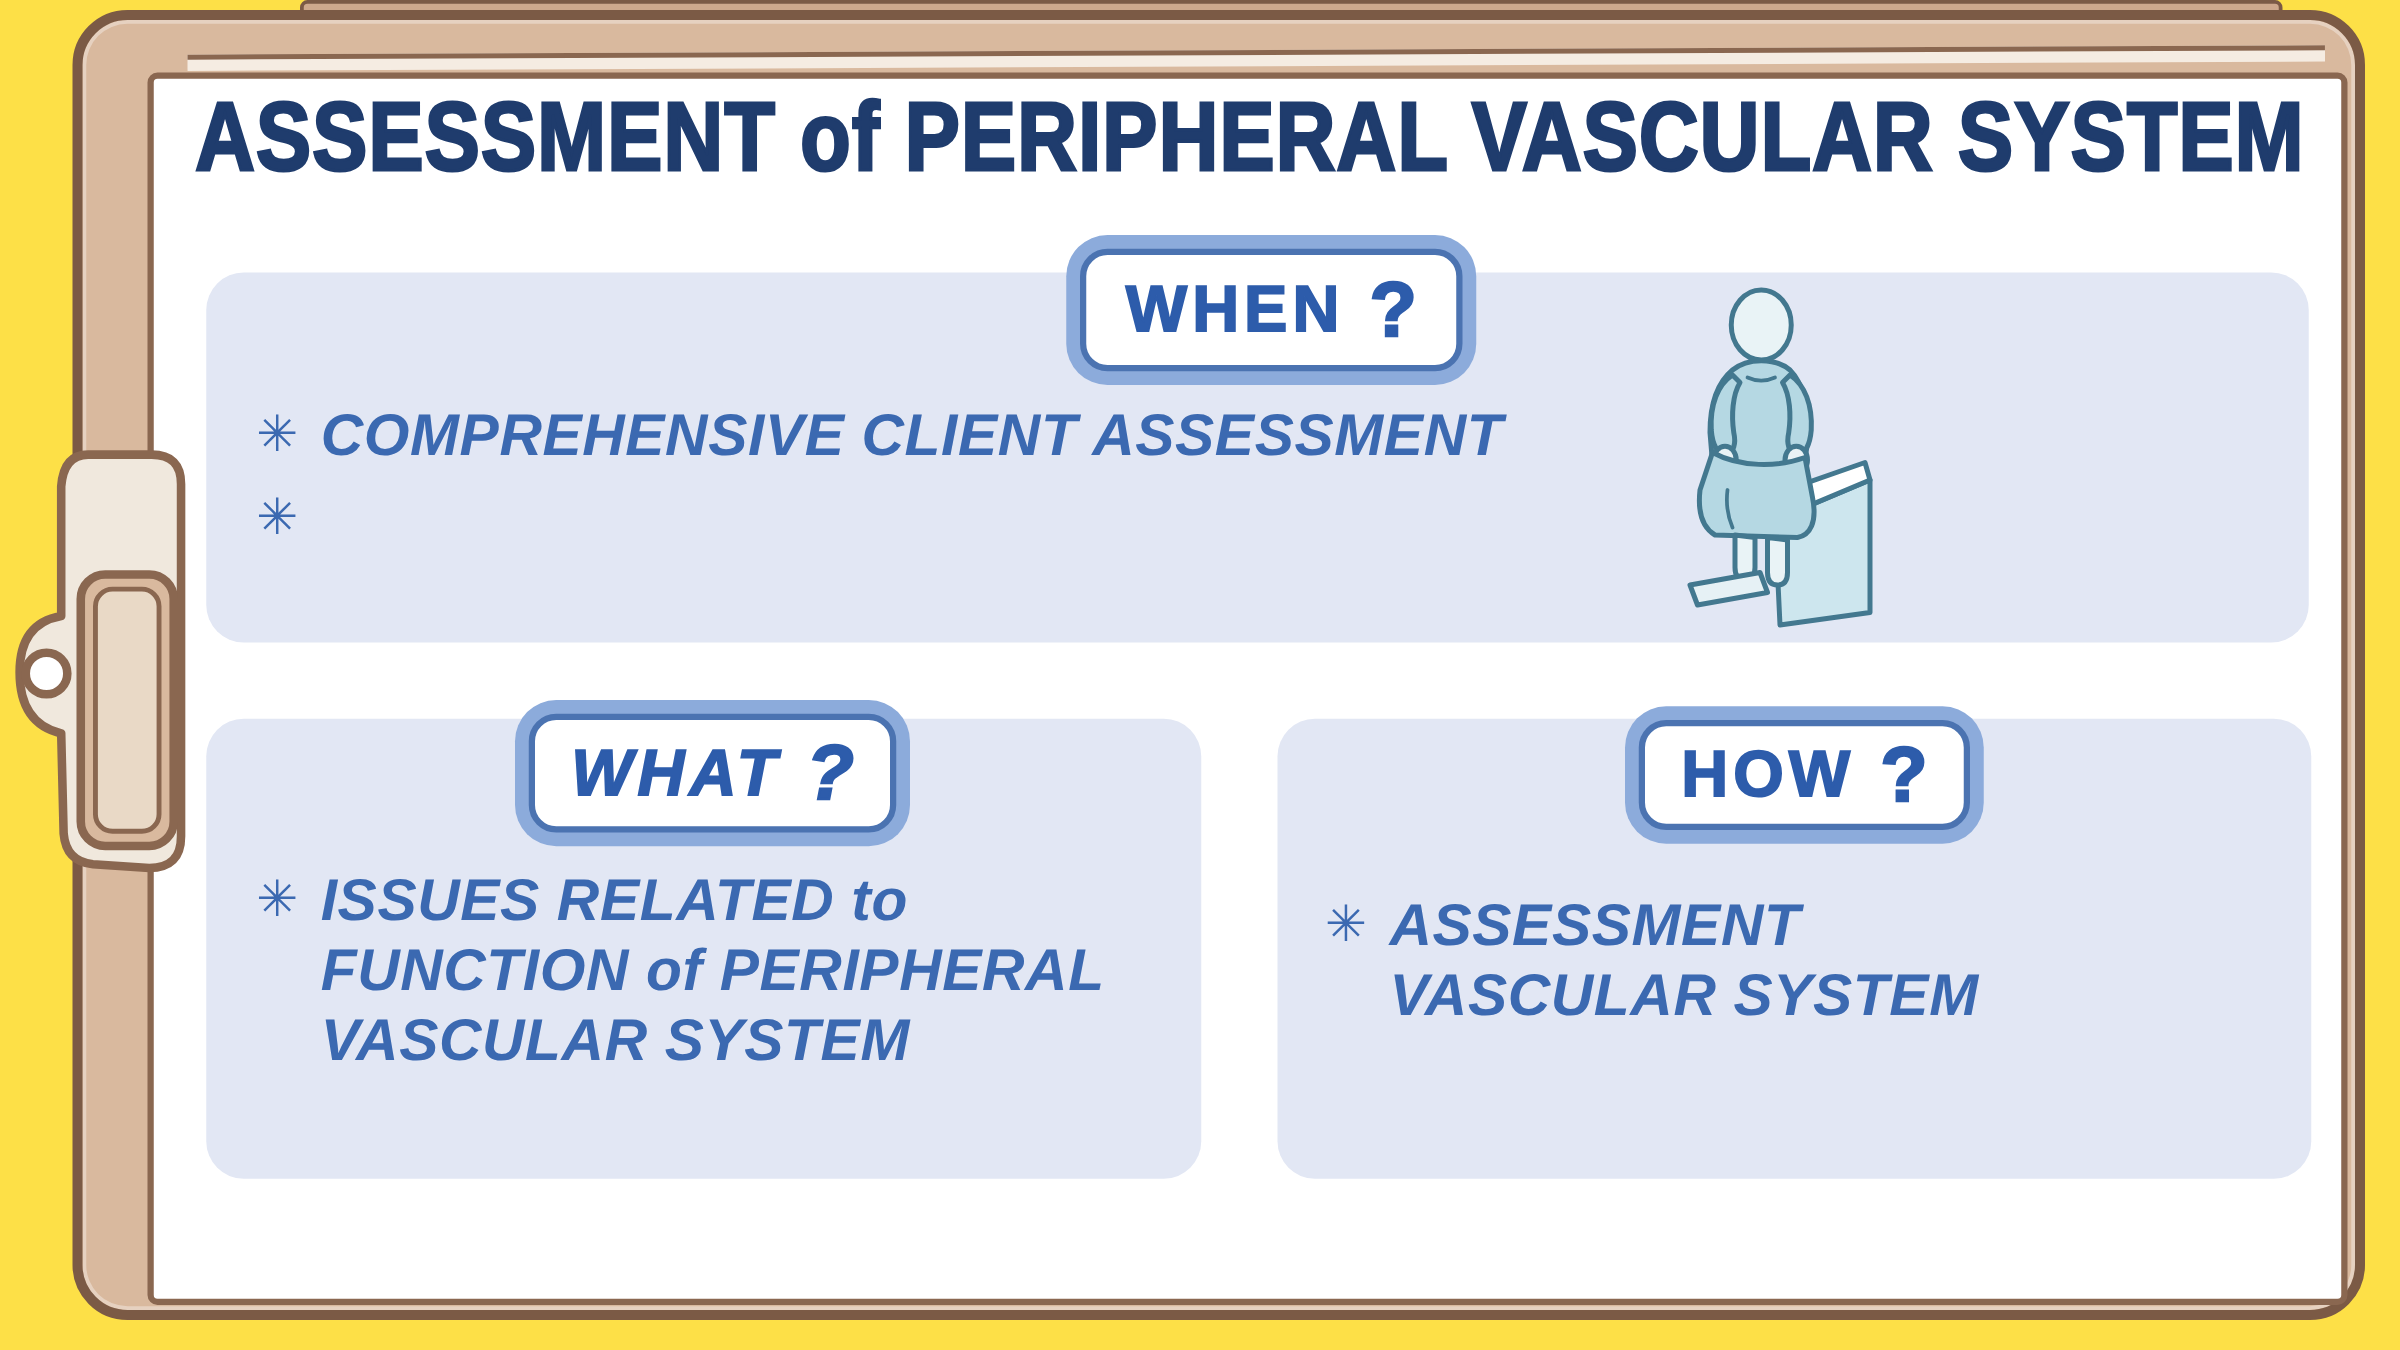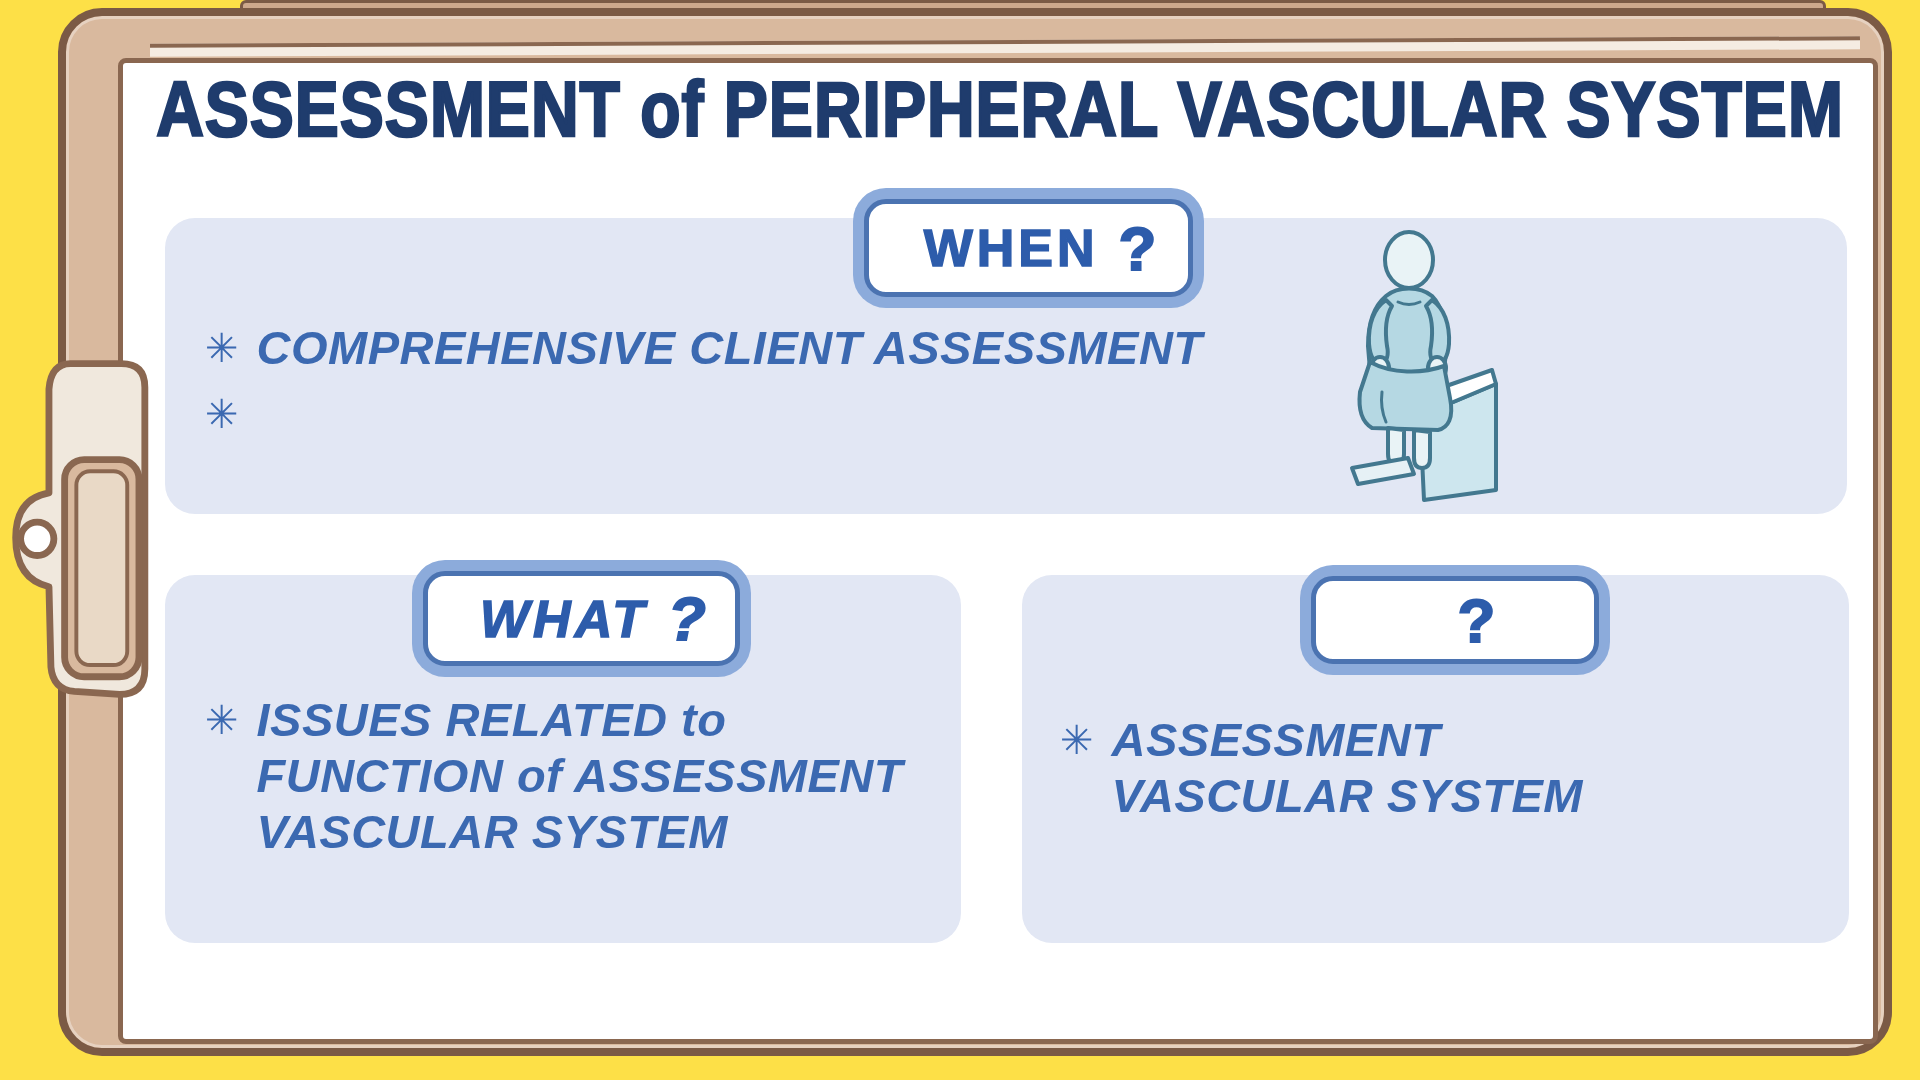--- a/index.html
+++ b/index.html
@@ -34,21 +34,21 @@
     -webkit-text-stroke:2.2px #1f3c6d;letter-spacing:1px;white-space:nowrap;
     transform:scaleY(1.18);transform-origin:center top;
   }
   .panel{position:absolute;background:#e2e7f4;border-radius:30px;}
   .panel.when{left:165px;top:218px;width:1682px;height:296px;}
   .panel.what{left:165px;top:575px;width:796px;height:368px;}
   .panel.how{left:1022px;top:575px;width:827px;height:368px;}
   .badge{
     position:absolute;background:#ffffff;border:5px solid #4b73b1;border-radius:22px;
     box-shadow:0 0 0 11px #8cabdb;display:flex;align-items:center;justify-content:center;
-    color:#2d5cab;font-weight:bold;padding-left:23px;
+    color:#2d5cab;font-weight:bold;
   }
   .badge .word{font-size:52px;letter-spacing:4px;-webkit-text-stroke:1.5px #2d5cab;}
   .badge .qm{font-size:62px;margin-left:20px;-webkit-text-stroke:2px #2d5cab;}
   .badge.when{left:864px;top:199px;width:296px;height:88px;}
   .badge.what{left:423px;top:571px;width:284px;height:85px;font-style:italic;}
   .badge.how{left:1311px;top:576px;width:255px;height:78px;}
   .bullet{position:absolute;display:flex;align-items:flex-start;color:#3b69b1;font-weight:bold;}
   .star{
     font-family:"DejaVu Sans",sans-serif;font-size:40px;line-height:56px;
     margin-right:18px;flex:0 0 auto;
@@ -124,27 +124,28 @@
 
   <div class="panel what"></div>
   <div class="badge what">
     <span class="word">WHAT</span>
     <span class="qm">?</span>
   </div>
   <div class="bullet what-1">
     <span class="star">✳</span>
     <span class="btext">
       <span>ISSUES RELATED to</span>
-      <span>FUNCTION of ASSESSMENT</span>
+      <span>FUNCTION of PERIPHERAL</span>
       <span>VASCULAR SYSTEM</span>
     </span>
   </div>
 
   <div class="panel how"></div>
   <div class="badge how">
+    <span class="word">HOW</span>
     <span class="qm">?</span>
   </div>
   <div class="bullet how-1">
     <span class="star">✳</span>
     <span class="btext">
       <span>ASSESSMENT</span>
       <span>VASCULAR SYSTEM</span>
     </span>
   </div>
 

